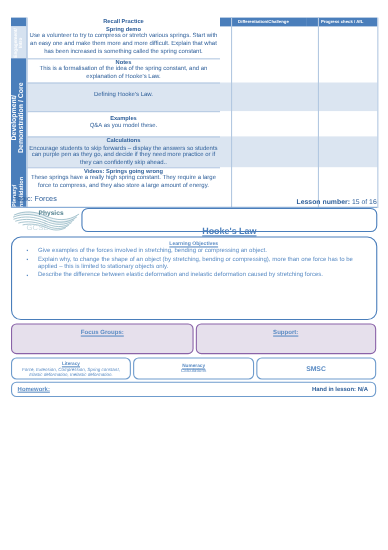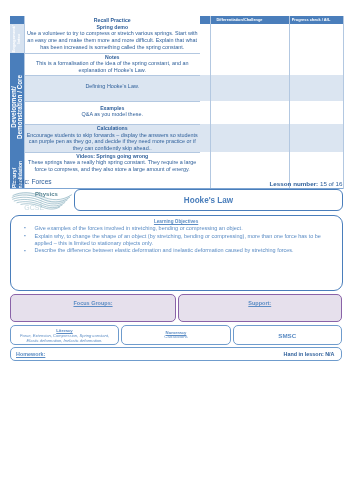--- a/index.html
+++ b/index.html
@@ -63,23 +63,23 @@
   .logo .lg-title{position:absolute;left:25px;top:0.6px;font-size:5.96px;
          font-weight:bold;color:#52818f;letter-spacing:0.05px;z-index:3;}
   .logo .lg-sub{position:absolute;left:14.2px;top:13.5px;font-size:6.9px;
          color:#c6d9e0;letter-spacing:0.1px;z-index:2;}
   .logo svg{position:absolute;left:0;top:0;z-index:1;}
 
   
   .rbox{position:absolute;box-sizing:border-box;border:1.2px solid #4a7ebb;
         border-radius:6px;background:#fff;}
   .titlebox{left:74px;top:189.4px;width:269px;height:22px;}
-  .titlebox .ttxt{position:absolute;left:0;right:0;top:6px;text-align:center;
+  .titlebox .ttxt{position:absolute;left:0;right:0;top:16px;text-align:center;
                   font-size:8.15px;font-weight:bold;color:#4a7ebb;
-                  text-underline-offset:1px;}
+                  text-decoration:underline;text-underline-offset:1px;}
   .lobox{left:9.6px;top:214.6px;width:333px;height:76.3px;border-radius:9px;}
   .lo-head{position:absolute;left:0;right:0;top:3.2px;text-align:center;
            font-size:4.65px;font-weight:bold;color:#5b8cc4;
            text-decoration:underline;}
   .lo-list{position:absolute;left:13.6px;width:302px;top:9.6px;margin:0;padding:0;
            list-style:none;}
   .lo-list li{position:relative;color:#5b8cc4;font-size:5.5px;
               line-height:7.4px;padding-left:10.3px;}
   .lo-list li:before{content:"\25AA";position:absolute;left:0;top:-0.9px;
               font-size:4.6px;color:#5b8cc4;}

